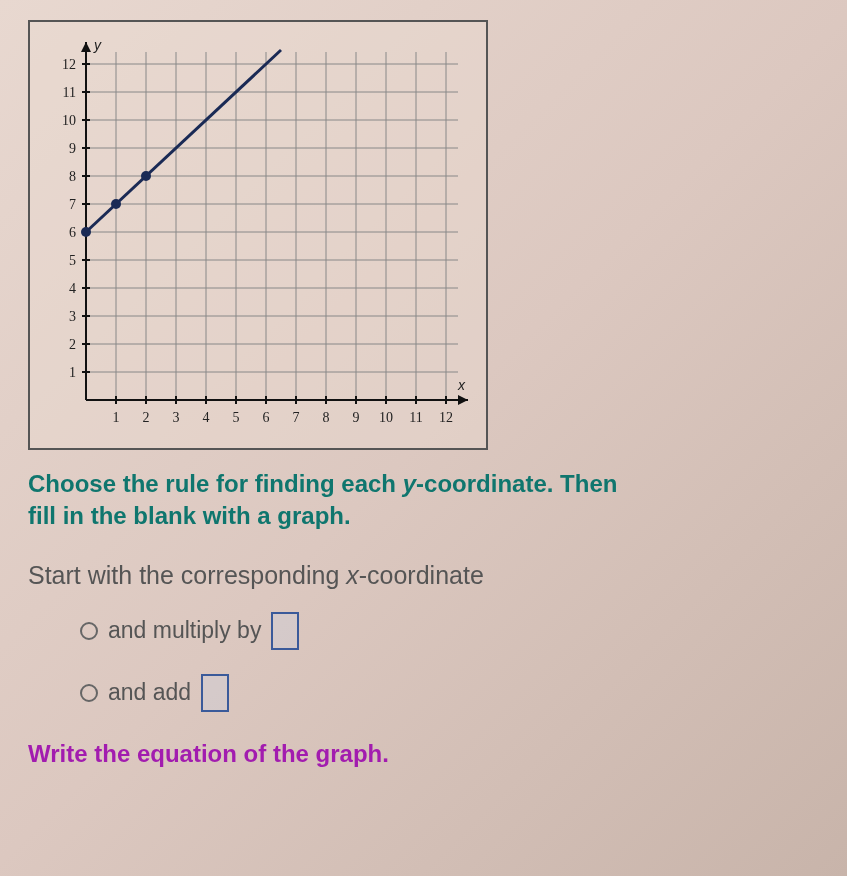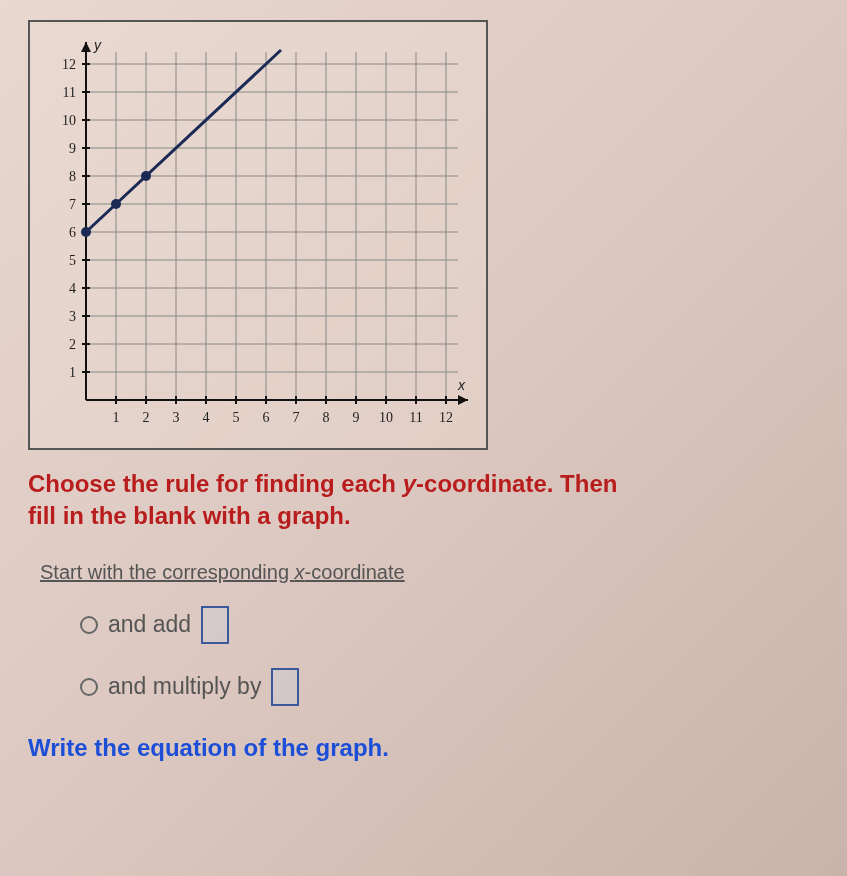--- a/index.html
+++ b/index.html
@@ -28,28 +28,27 @@
   .chart-inner {
     position: relative;
     width: 100%;
     height: 100%;
   }
   .instruction {
     font-weight: bold;
     font-size: 24px;
     line-height: 1.35;
     margin: 8px 0 28px 0;
-    color: #b91c1c;
+    color: #0f766e;
   }
   .italic-var { font-style: italic; }
   .sub-instruction {
-    font-size: 20px;
+    font-size: 25px;
     color: #555;
-    margin: 0 0 22px 12px;
-    text-decoration: underline;
+    margin: 0 0 22px 0;
   }
   .options {
     padding-left: 52px;
   }
   .option-row {
     display: flex;
     align-items: center;
     gap: 10px;
     font-size: 23px;
     color: #555;
@@ -67,21 +66,21 @@
     width: 28px;
     height: 38px;
     border: 2px solid #3a5a9a;
     background: rgba(200,210,230,0.3);
     display: inline-block;
     vertical-align: middle;
   }
   .final {
     font-weight: bold;
     font-size: 24px;
-    color: #1d4ed8;
+    color: #a21caf;
     margin-top: 28px;
   }
   
   svg { display:block; }
   .grid-line { stroke:#888; stroke-width:1; }
   .axis-line { stroke:#111; stroke-width:2; }
   .tick-label { font-size:14px; fill:#222; font-family:Verdana; }
   .axis-label { font-size:14px; fill:#222; font-style:italic; }
   .data-line { stroke:#1a2a55; stroke-width:3; fill:none; }
   .data-pt { fill:#1a2a55; }
@@ -209,25 +208,25 @@
     <span>fill in the blank with a graph.</span>
   </div>
 
   <div class="sub-instruction">
     <span>Start with the corresponding </span><span class="italic-var">x</span><span>-coordinate</span>
   </div>
 
   <div class="options">
     <div class="option-row">
       <span class="radio"></span>
-      <span>and add</span>
+      <span>and multiply by</span>
       <span class="blank-box"></span>
     </div>
     <div class="option-row">
       <span class="radio"></span>
-      <span>and multiply by</span>
+      <span>and add</span>
       <span class="blank-box"></span>
     </div>
   </div>
 
   <div class="final">Write the equation of the graph.</div>
 
 </div>
 
 </body></html>

